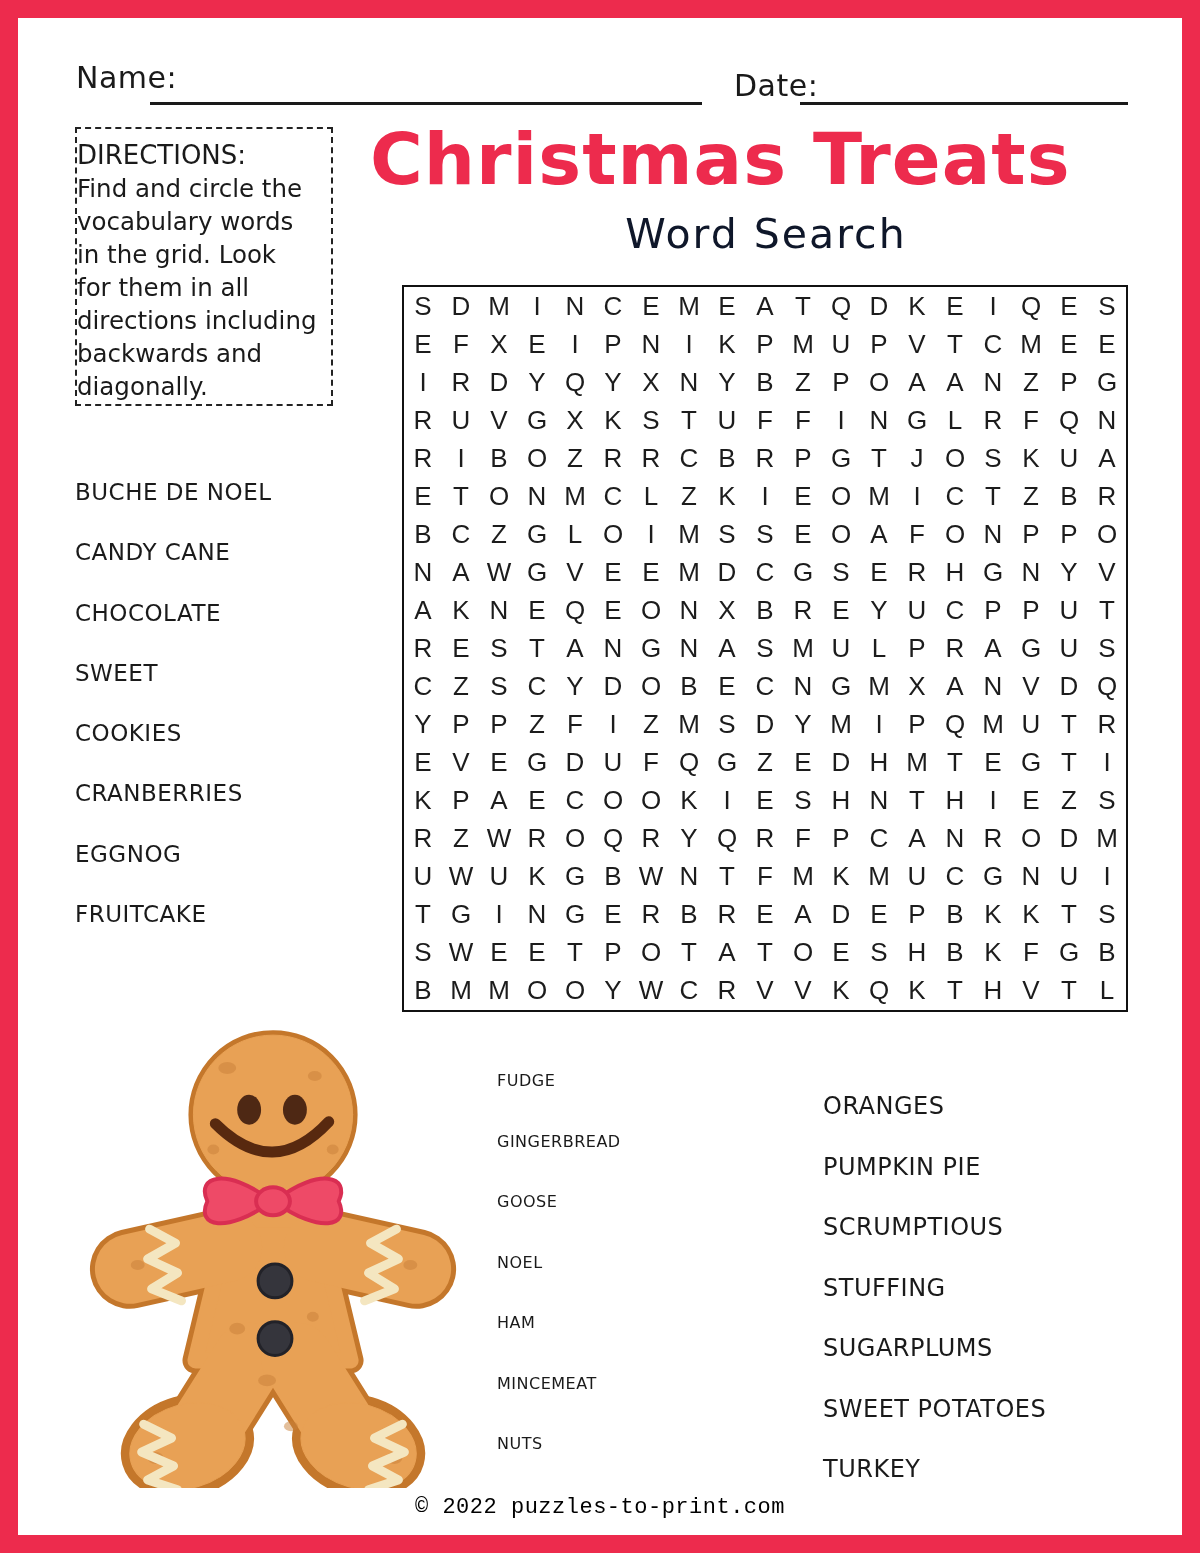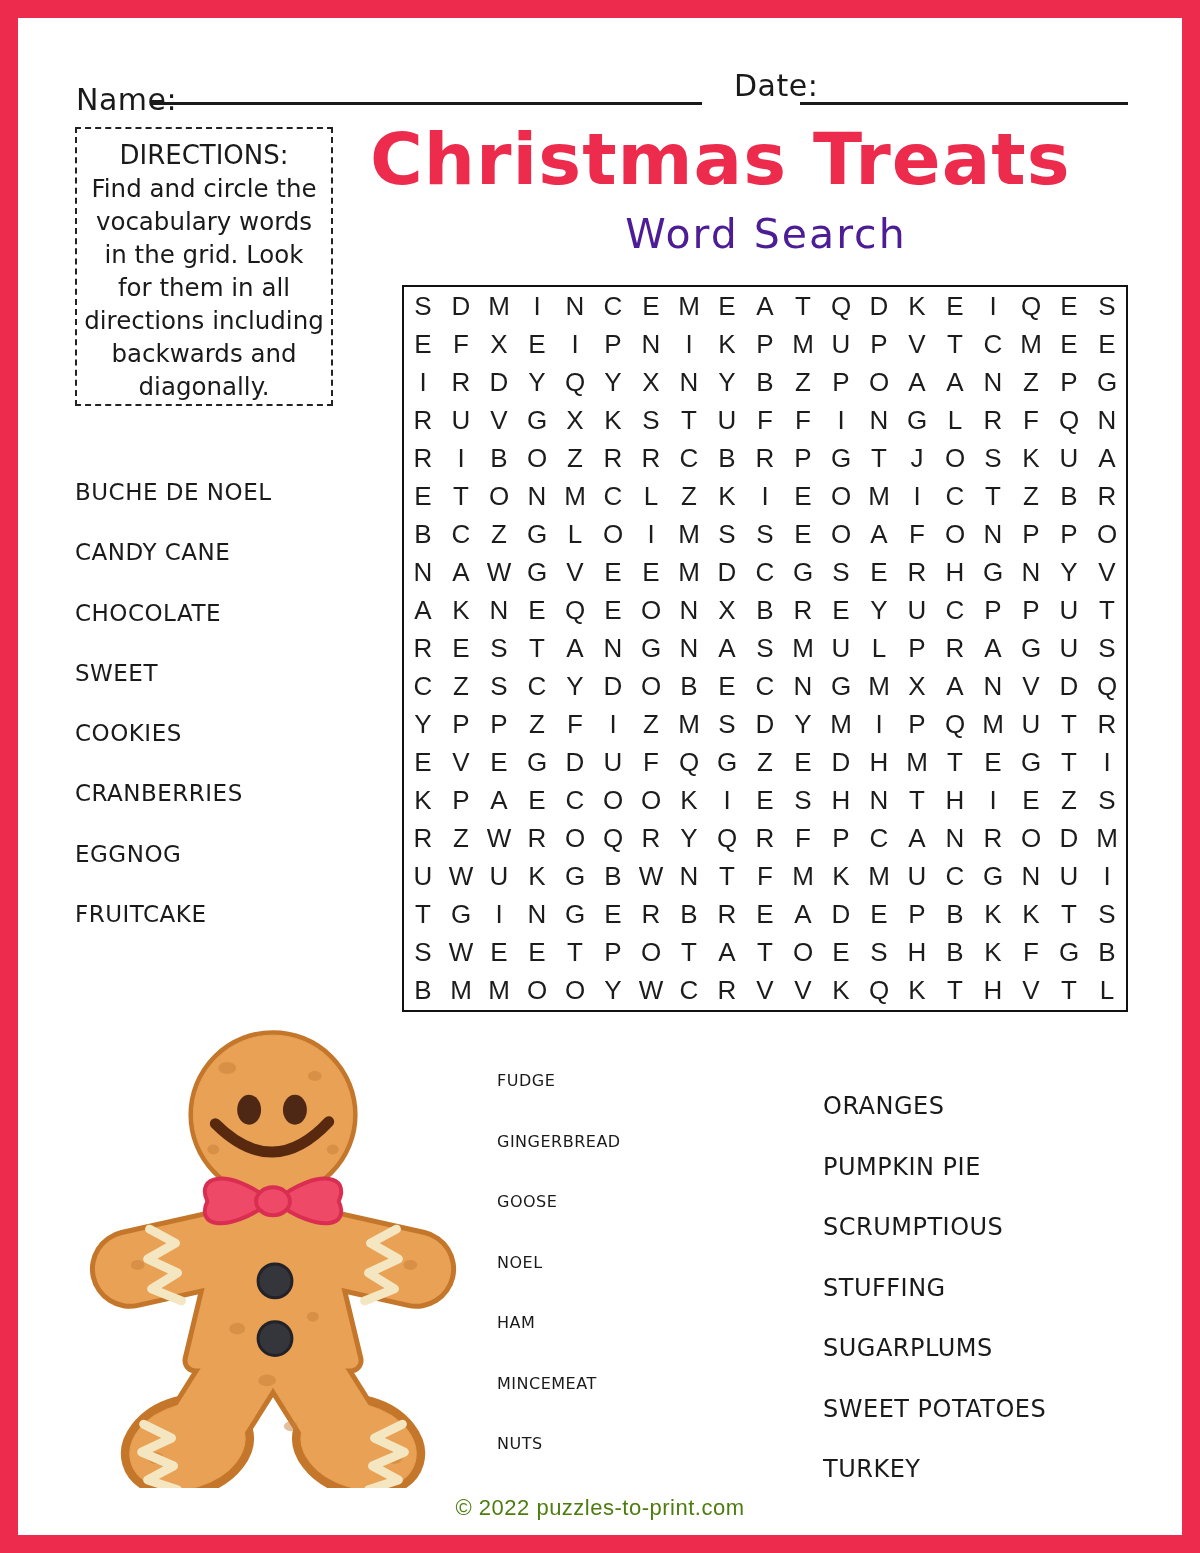--- a/index.html
+++ b/index.html
@@ -1,51 +1,51 @@
 <!DOCTYPE html>
 <html><head>
 <meta charset="utf-8">
 <style>
   html,body{margin:0;padding:0;background:#ffffff;}
   .sheet{position:relative;width:1200px;height:1553px;background:#ed2b4d;overflow:hidden;}
   .page{position:absolute;left:18px;top:18px;right:18px;bottom:18px;background:#ffffff;
         font-family:"DejaVu Sans",sans-serif;color:#1a1a1a;}
 
   .header-label{position:absolute;font-size:30px;letter-spacing:0.5px;}
-  #name-label{left:58px;top:64px;}
+  #name-label{left:58px;top:42px;}
   #date-label{left:716px;top:50px;}
   .blank-line{position:absolute;border-top:3px solid #1a1a1a;height:0;}
   #name-line{left:132px;top:84px;width:552px;}
   #date-line{left:782px;top:84px;width:328px;}
 
   .directions-box{position:absolute;left:57px;top:109px;width:258px;height:279px;
-        border:2px dashed #222;box-sizing:border-box;text-align:center;padding-top:10px;}
+        border:2px dashed #222;box-sizing:border-box;padding-top:10px;}
   .directions-heading{font-size:26px;line-height:33px;margin:0;font-weight:normal;}
   .directions-body{font-size:24.5px;line-height:33px;white-space:pre-line;}
 
   .title-main{position:absolute;left:352px;top:104px;width:792px;
         font-size:72px;line-height:1.05;font-weight:bold;color:#ed2b4d;letter-spacing:1px;}
   .title-sub{position:absolute;left:352px;top:192px;width:792px;text-align:center;
-        font-size:41px;color:#4c1d95;letter-spacing:2px;}
+        font-size:41px;color:#0f172a;letter-spacing:2px;}
 
   .ws-grid{position:absolute;left:384px;top:267px;width:726px;height:727px;
         border:2px solid #111;box-sizing:border-box;display:flex;flex-direction:column;}
   .grid-row{flex:1;display:flex;}
   .grid-cell{flex:1;display:flex;align-items:center;justify-content:center;
         font-family:"Liberation Sans",sans-serif;font-size:26px;color:#1c1c1c;}
 
   .word-list{position:absolute;text-align:left;font-size:23px;letter-spacing:0.5px;}
   .word-list .word{line-height:24px;margin-bottom:36.3px;white-space:nowrap;}
   #list-left{left:57px;top:462px;width:276px;}
   #list-bottom-middle{left:479px;top:1051px;width:280px;font-size:16px;}
   #list-bottom-right{left:805px;top:1076px;width:280px;font-size:24px;}
   #list-bottom-middle .word,#list-bottom-right .word{margin-bottom:36.5px;}
 
   .copyright{position:absolute;left:0;top:1477px;width:100%;text-align:center;
-        font-family:Liberation Sans, sans-serif;font-size:22px;color:#4d7c0f;letter-spacing:0.5px;}
+        font-family:Liberation Mono, monospace;font-size:22px;color:#000000;letter-spacing:0.5px;}
 
   .gingerbread{position:absolute;left:60px;top:1012px;width:398px;height:458px;}
 </style>
 </head>
 <body>
 
 <div class="sheet">
   <div class="page">
 
     <div class="header-label" id="name-label">Name:</div>

